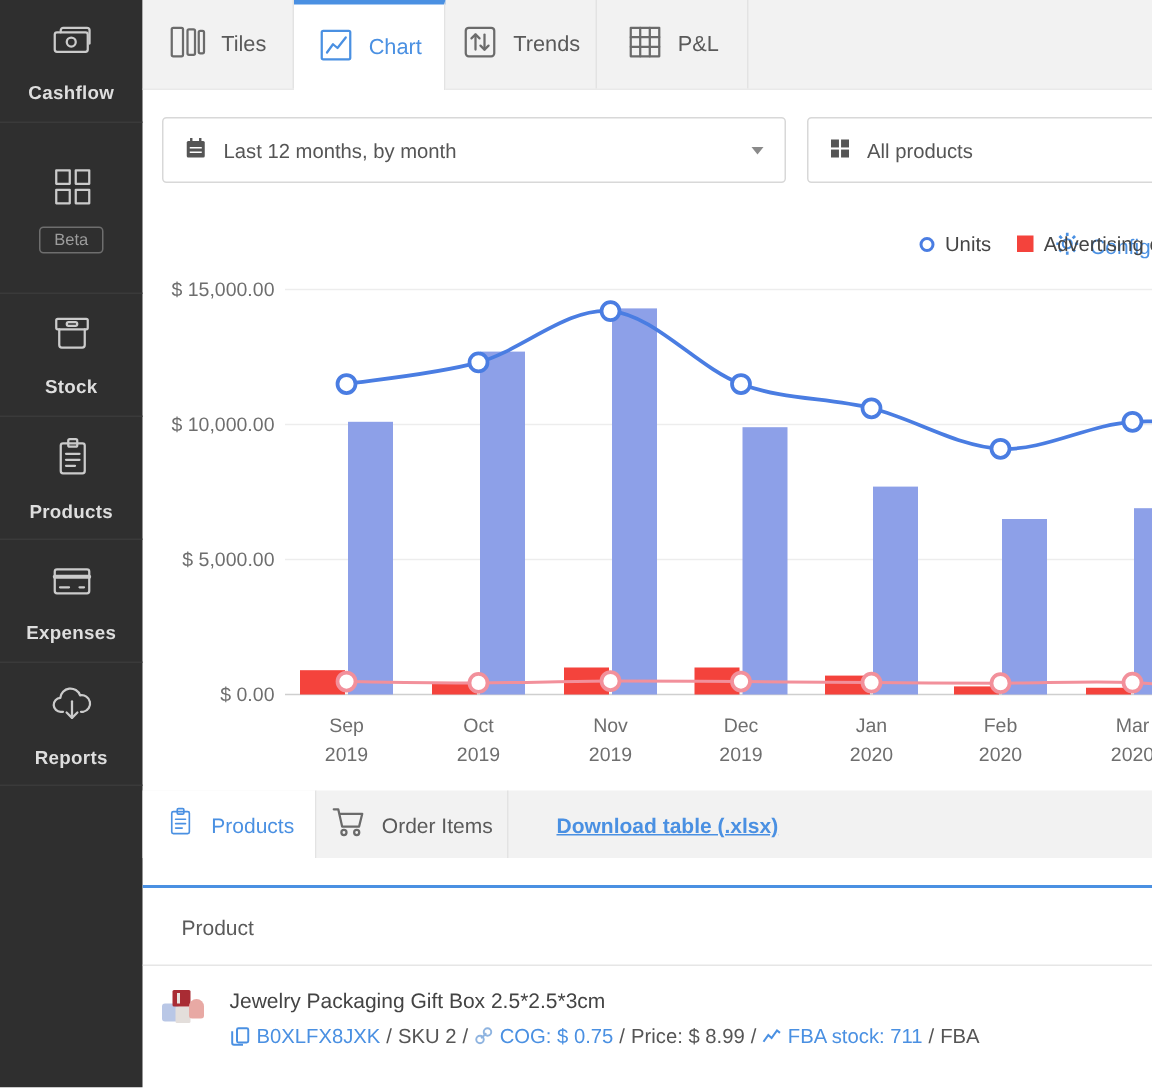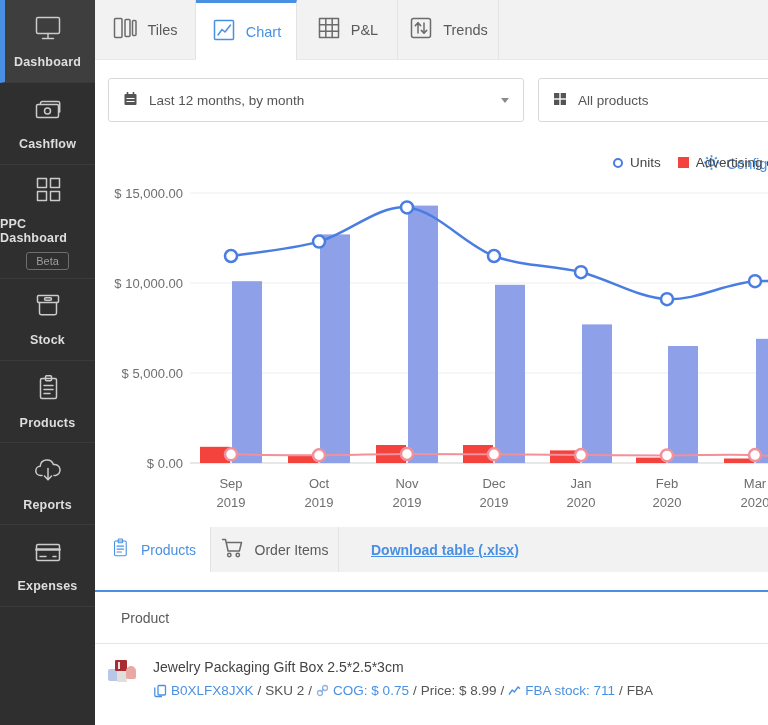--- a/index.html
+++ b/index.html
@@ -84,30 +84,20 @@
   .p-meta .sep { margin:0 4px; }
   .p-meta svg { flex:none; margin-right:4px; }
 </style>
 </head>
 <body>
 
 <div class="app">
 
   <div class="sidebar">
 
-    <div class="nav-item active">
-      <span>
-        <svg width="30" height="28" viewBox="0 0 30 28">
-          <rect x="3.5" y="3.5" width="23" height="16" rx="1.5"></rect>
-          <line x1="15" y1="19.5" x2="15" y2="24"></line>
-            <line x1="9.5" y1="24.5" x2="20.5" y2="24.5"></line>
-        </svg>
-      </span>
-      <span class="nav-label">Dashboard</span>
-    </div>
 
     <div class="nav-item">
       <span>
         <svg width="30" height="28" viewBox="0 0 30 28">
           <path d="M7.5 8.5 V7.2 a1.7 1.7 0 0 1 1.7-1.7 H25 a1.7 1.7 0 0 1 1.7 1.7 V16"></path>
           <rect x="3.5" y="8.5" width="22" height="13" rx="1.5"></rect>
           <circle cx="14.5" cy="15" r="3"></circle>
         </svg>
       </span>
       <span class="nav-label">Cashflow</span>
@@ -115,21 +105,20 @@
 
     <div class="nav-item tall">
       <span>
         <svg width="30" height="30" viewBox="0 0 30 30">
           <rect x="4.5" y="4.5" width="9" height="9"></rect>
             <rect x="17.5" y="4.5" width="9" height="9"></rect>
           <rect x="4.5" y="17.5" width="9" height="9"></rect>
             <rect x="17.5" y="17.5" width="9" height="9"></rect>
         </svg>
       </span>
-      <span class="nav-label">PPC Dashboard</span>
       <span class="beta-badge">Beta</span>
     </div>
 
     <div class="nav-item">
       <span>
         <svg width="30" height="28" viewBox="0 0 30 28">
           <rect x="4.5" y="3.5" width="21" height="7" rx="1"></rect>
           <path d="M6.5 10.5 v10.5 a1.7 1.7 0 0 0 1.7 1.7 h13.6 a1.7 1.7 0 0 0 1.7-1.7 V10.5"></path>
           <rect x="11.5" y="5.8" width="7" height="2.4" rx="1.2"></rect>
         </svg>
@@ -145,41 +134,41 @@
           <line x1="11" y1="12.5" x2="20" y2="12.5"></line>
             <line x1="11" y1="16.5" x2="20" y2="16.5"></line>
           <line x1="11" y1="20.5" x2="17" y2="20.5"></line>
         </svg>
       </span>
       <span class="nav-label">Products</span>
     </div>
 
     <div class="nav-item">
       <span>
-        <svg width="32" height="30" viewBox="0 0 32 30">
-          <path d="M10 20.5 H8.6 a4.6 4.6 0 0 1-.4-9.2 A6.8 6.8 0 0 1 21.4 9.6 A5 5 0 0 1 23.6 20.5 H22"></path>
-          <line x1="16" y1="13.5" x2="16" y2="24.5"></line>
-          <polyline points="12.4,21 16,24.6 19.6,21"></polyline>
-        </svg>
-      </span>
-      <span class="nav-label">Reports</span>
-    </div>
-
-    <div class="nav-item">
-      <span>
         <svg width="30" height="28" viewBox="0 0 30 28">
           <rect x="3.5" y="6.5" width="23" height="16" rx="1.5"></rect>
           <line x1="3.5" y1="11.5" x2="26.5" y2="11.5" stroke-width="2.6"></line>
           <line x1="7" y1="18.5" x2="13" y2="18.5"></line>
             <line x1="20" y1="18.5" x2="23" y2="18.5"></line>
         </svg>
       </span>
       <span class="nav-label">Expenses</span>
     </div>
 
+    <div class="nav-item">
+      <span>
+        <svg width="32" height="30" viewBox="0 0 32 30">
+          <path d="M10 20.5 H8.6 a4.6 4.6 0 0 1-.4-9.2 A6.8 6.8 0 0 1 21.4 9.6 A5 5 0 0 1 23.6 20.5 H22"></path>
+          <line x1="16" y1="13.5" x2="16" y2="24.5"></line>
+          <polyline points="12.4,21 16,24.6 19.6,21"></polyline>
+        </svg>
+      </span>
+      <span class="nav-label">Reports</span>
+    </div>
+
   </div>
 
   <div class="main">
 
     <div class="tabbar">
       <div class="vtab">
         <span>
           <svg width="26" height="26" viewBox="0 0 26 26">
             <rect x="2.5" y="3.5" width="7.5" height="19" rx="1"></rect>
             <rect x="13" y="4.5" width="5" height="17" rx="1"></rect>
@@ -189,44 +178,44 @@
         <span>Tiles</span>
       </div>
       <div class="vtab active">
         <span>
           <svg width="26" height="26" viewBox="0 0 26 26">
             <rect x="3.5" y="3.5" width="19" height="19" rx="1"></rect>
             <polyline points="7,18 11,12.5 14,15 19.5,8"></polyline>
           </svg>
         </span>
         <span>Chart</span>
+      </div>
+      <div class="vtab">
+        <span>
+          <svg width="26" height="26" viewBox="0 0 26 26">
+            <rect x="3.5" y="3.5" width="19" height="19" rx="2"></rect>
+            <line x1="10" y1="8" x2="10" y2="18"></line>
+              <polyline points="7.3,10.6 10,7.9 12.7,10.6"></polyline>
+            <line x1="16" y1="8" x2="16" y2="18"></line>
+              <polyline points="13.3,15.4 16,18.1 18.7,15.4"></polyline>
+          </svg>
+        </span>
+        <span>Trends</span>
       </div>
       <div class="vtab">
         <span>
           <svg width="26" height="26" viewBox="0 0 26 26">
             <rect x="3.5" y="3.5" width="19" height="19"></rect>
             <line x1="9.8" y1="3.5" x2="9.8" y2="22.5"></line>
               <line x1="16.2" y1="3.5" x2="16.2" y2="22.5"></line>
             <line x1="3.5" y1="9.8" x2="22.5" y2="9.8"></line>
               <line x1="3.5" y1="16.2" x2="22.5" y2="16.2"></line>
           </svg>
         </span>
         <span>P&amp;L</span>
-      </div>
-      <div class="vtab">
-        <span>
-          <svg width="26" height="26" viewBox="0 0 26 26">
-            <rect x="3.5" y="3.5" width="19" height="19" rx="2"></rect>
-            <line x1="10" y1="8" x2="10" y2="18"></line>
-              <polyline points="7.3,10.6 10,7.9 12.7,10.6"></polyline>
-            <line x1="16" y1="8" x2="16" y2="18"></line>
-              <polyline points="13.3,15.4 16,18.1 18.7,15.4"></polyline>
-          </svg>
-        </span>
-        <span>Trends</span>
       </div>
     </div>
 
     <div class="filter-row">
       <div class="filter-box period">
         <span>
           <svg width="15" height="15" viewBox="0 0 15 15">
             <rect x="1.5" y="3" width="12" height="11" rx="1" fill="#555"></rect>
             <line x1="4.5" y1="1" x2="4.5" y2="4" stroke="#555" stroke-width="1.6"></line>
             <line x1="10.5" y1="1" x2="10.5" y2="4" stroke="#555" stroke-width="1.6"></line>

